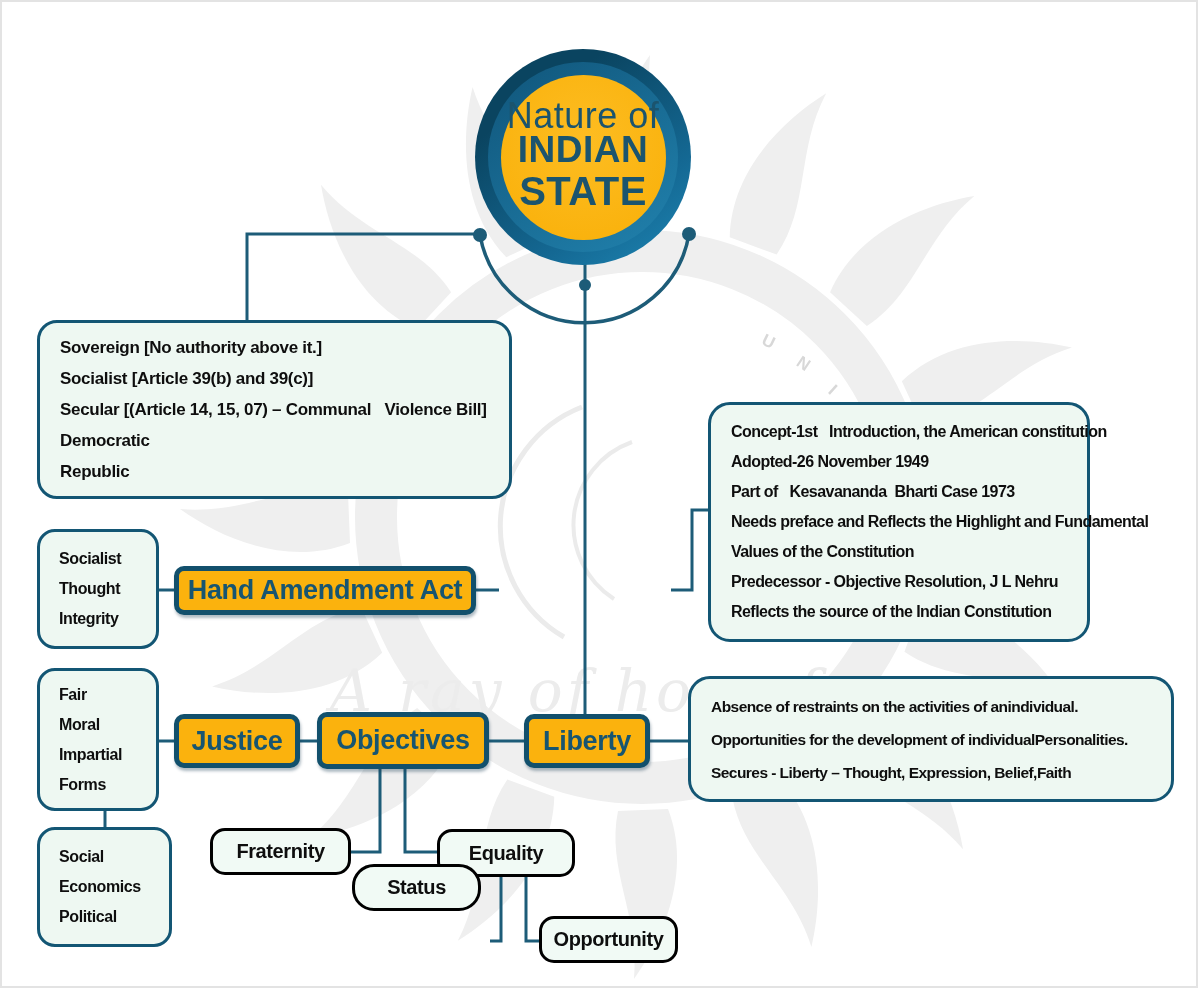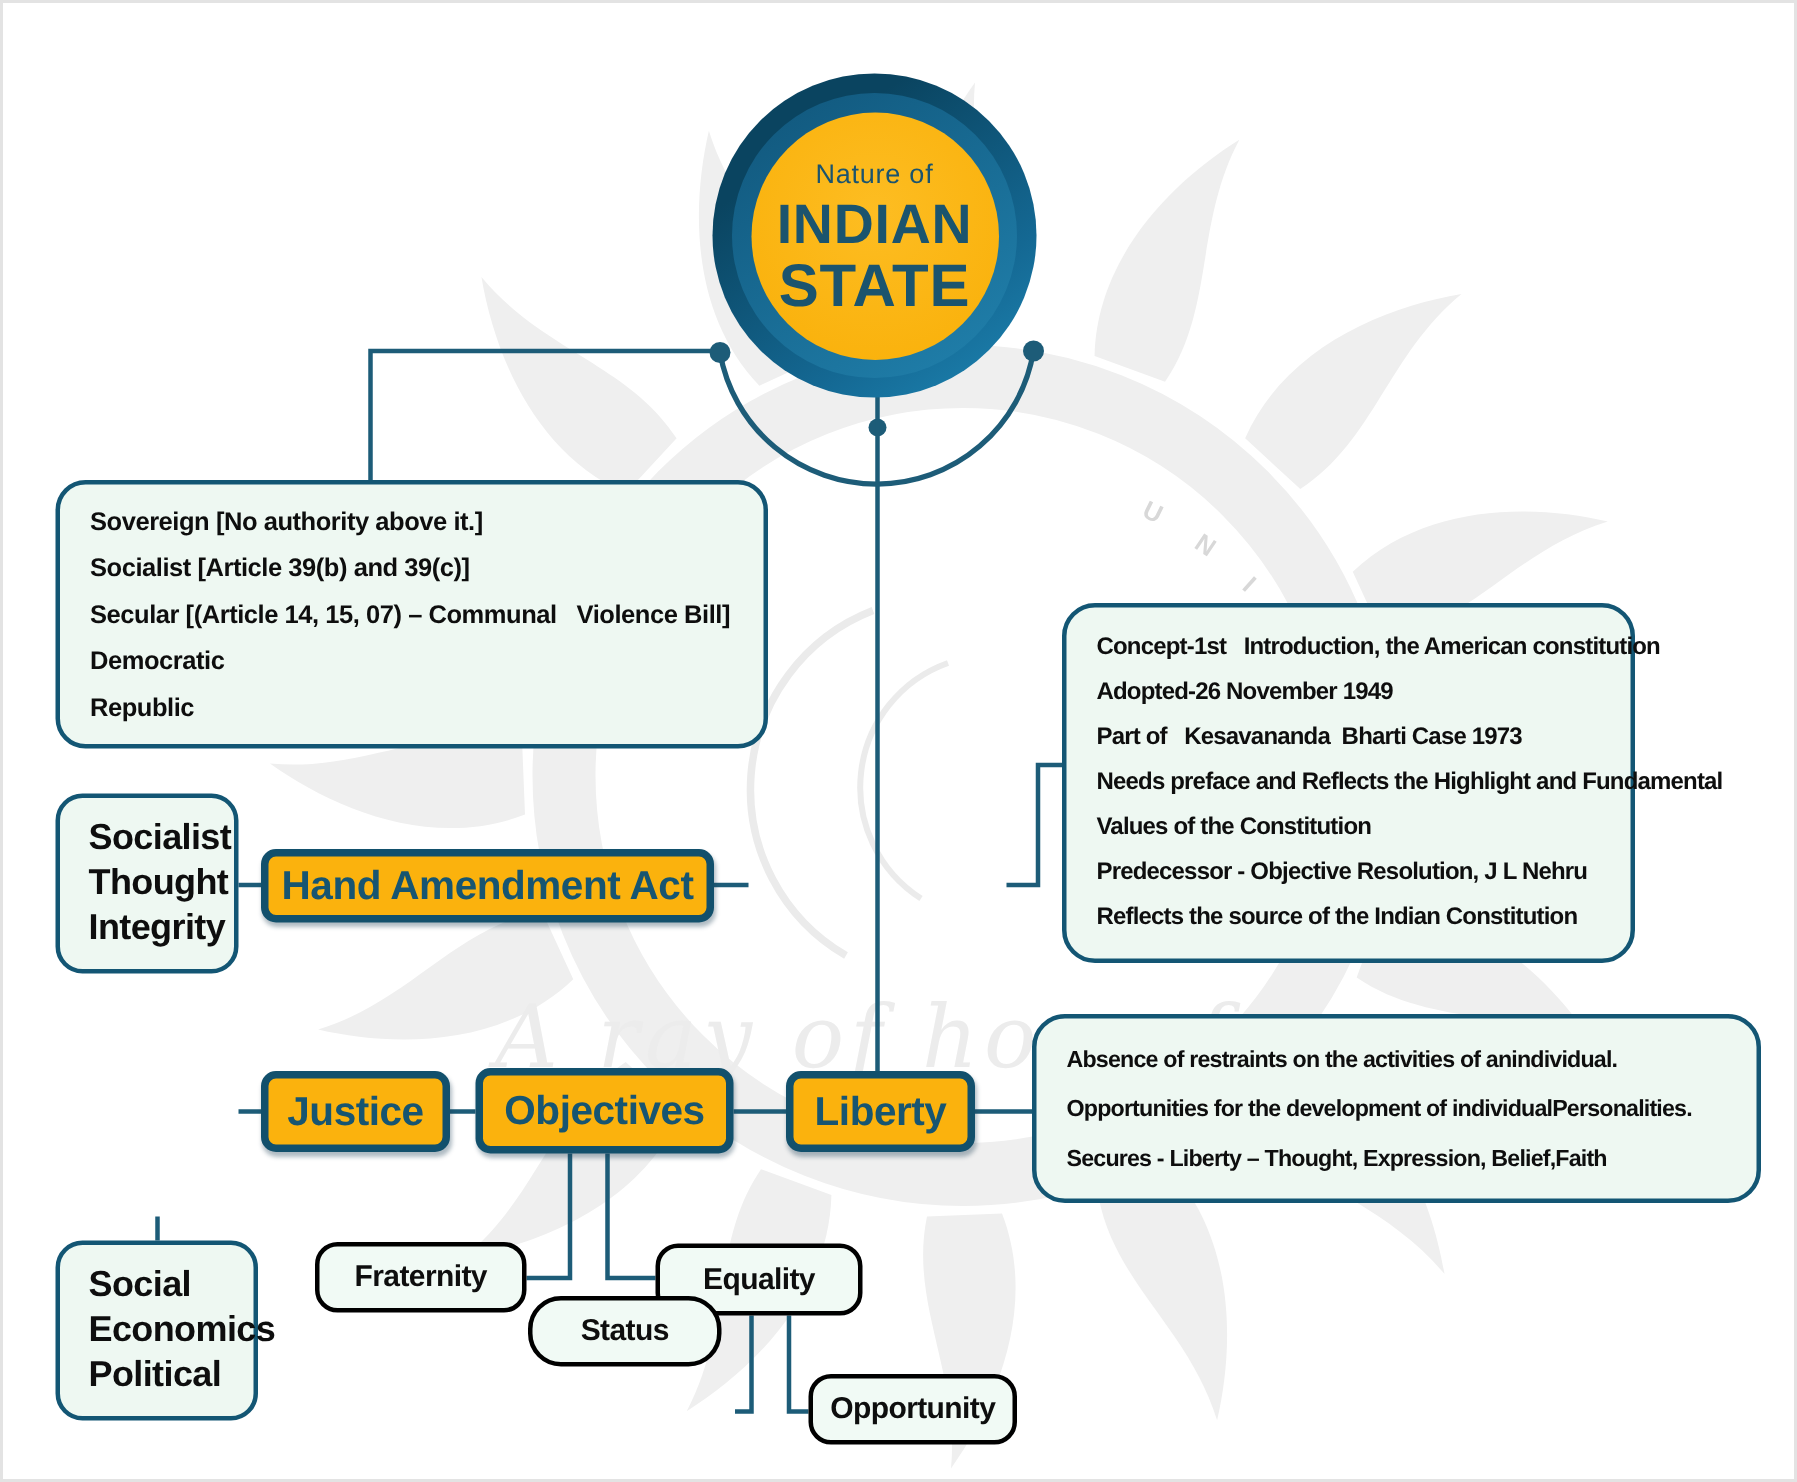--- a/index.html
+++ b/index.html
@@ -27,21 +27,21 @@
   .panel{
     background:#eef8f2;border:3px solid #135674;border-radius:20px;
     color:#0e0e0e;display:flex;flex-direction:column;justify-content:center;
   }
   .panel .line{white-space:pre;font-weight:bold;}
   .panel-big{padding:10px 20px;}
   .panel-big .line{font-size:17px;line-height:31px;letter-spacing:-0.3px;}
   .panel-right .line{font-size:16px;line-height:30px;letter-spacing:-0.55px;}
   .panel-lib  .line{font-size:15.5px;line-height:33px;letter-spacing:-0.55px;}
   .panel-small{padding:6px 6px 6px 19px;border-radius:18px;}
-  .panel-small .line{font-size:24px;line-height:30px;letter-spacing:-0.4px;}
+  .panel-small .line{font-size:16px;line-height:30px;letter-spacing:-0.4px;}
   .chip{
     background:#fbb20d;border:5px solid #12506c;border-radius:10px;
     display:flex;align-items:center;justify-content:center;
     color:#175571;font-weight:bold;font-size:27px;letter-spacing:-0.3px;
     box-shadow:1px 3px 3px rgba(25,60,82,.35);
   }
   .pill{
     background:#f1faf5;border:3px solid #000000;border-radius:15px;
     display:flex;align-items:center;justify-content:center;
     color:#0e0e0e;font-weight:bold;font-size:20px;letter-spacing:-0.4px;
@@ -57,21 +57,21 @@
     width:190px;height:190px;border-radius:50%;
     background:linear-gradient(145deg,#10557a,#2182ae);
     display:flex;align-items:center;justify-content:center;
   }
   .circle-inner{
     width:165px;height:165px;border-radius:50%;
     background:radial-gradient(circle at 50% 40%,#fdbd22,#f9af07);
     display:flex;flex-direction:column;align-items:center;justify-content:center;
     text-align:center;color:#1b546e;
   }
-  .circle-l1{font-size:18px;font-weight:normal;letter-spacing:0.5px;line-height:30px;}
+  .circle-l1{font-size:36px;font-weight:normal;letter-spacing:0.5px;line-height:30px;}
   .circle-l2{font-size:37px;font-weight:bold;letter-spacing:0.5px;line-height:38px;}
   .circle-l3{font-size:40px;font-weight:bold;letter-spacing:0.5px;line-height:44px;}
 </style>
 </head>
 <body>
 
 <div class="page">
 
   <div class="wm">
     <svg width="1198" height="988" viewBox="0 0 1198 988">
@@ -168,20 +168,26 @@
     <div class="line">Opportunities for the development of individualPersonalities.</div>
     <div class="line">Secures - Liberty – Thought, Expression, Belief,Faith</div>
   </div>
 
   <div class="node panel panel-small" style="left:35px;top:527px;width:122px;height:120px;">
     <div class="line">Socialist</div>
     <div class="line">Thought</div>
     <div class="line">Integrity</div>
   </div>
 
+  <div class="node panel panel-small" style="left:35px;top:666px;width:122px;height:143px;">
+    <div class="line">Fair</div>
+    <div class="line">Moral</div>
+    <div class="line">Impartial</div>
+    <div class="line">Forms</div>
+  </div>
 
   <div class="node panel panel-small" style="left:35px;top:825px;width:135px;height:120px;">
     <div class="line">Social</div>
     <div class="line">Economics</div>
     <div class="line">Political</div>
   </div>
 
   <div class="node chip" style="left:172px;top:564px;width:302px;height:49px;">Hand Amendment Act</div>
   <div class="node chip" style="left:172px;top:712px;width:126px;height:54px;">Justice</div>
   <div class="node chip" style="left:315px;top:710px;width:172px;height:57px;">Objectives</div>

